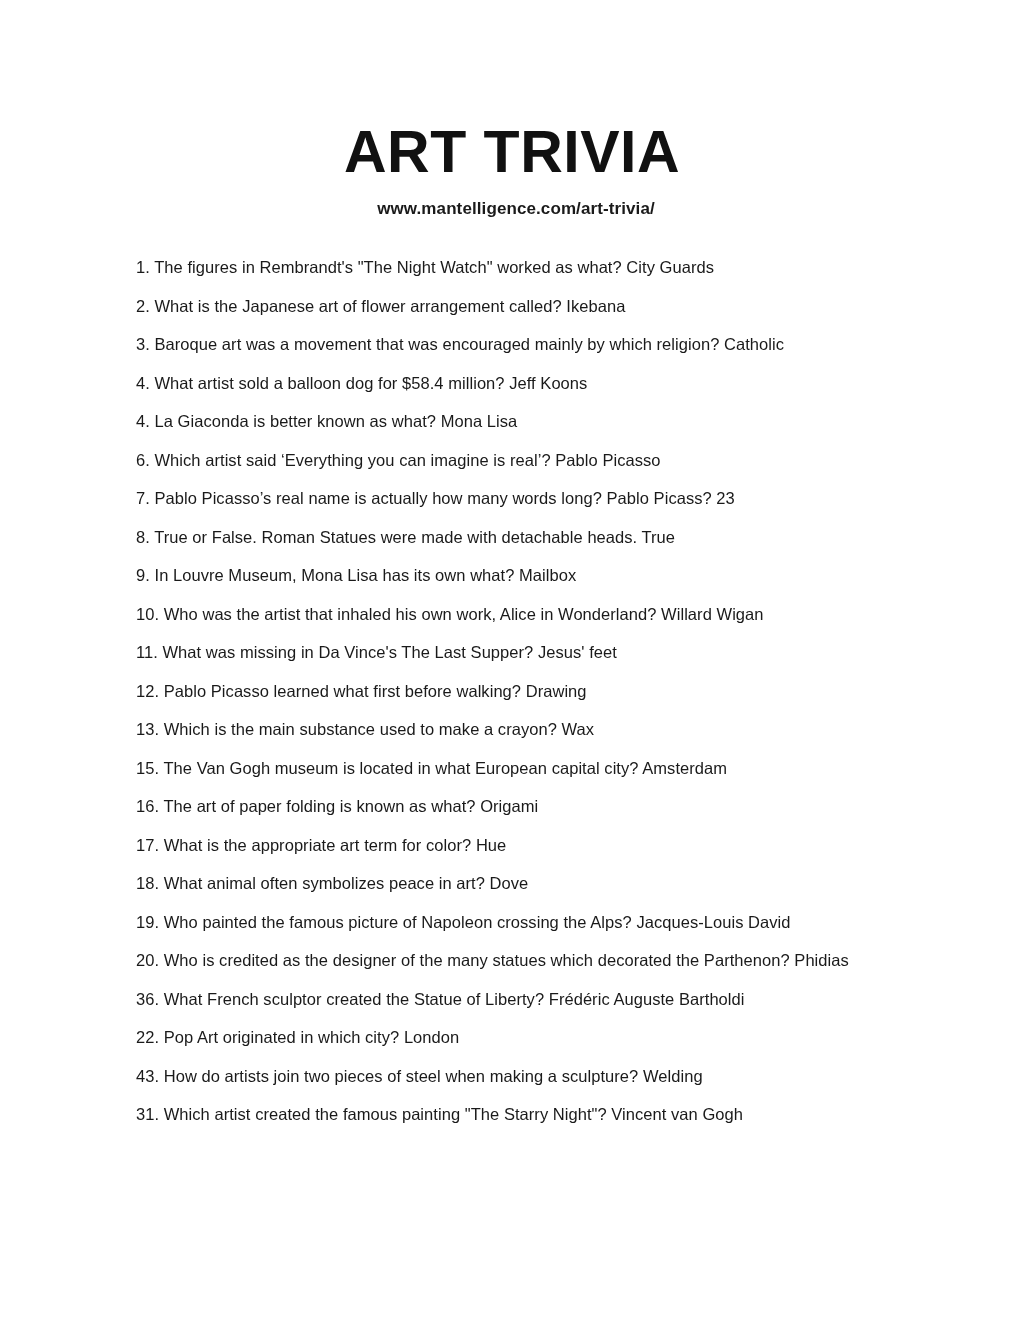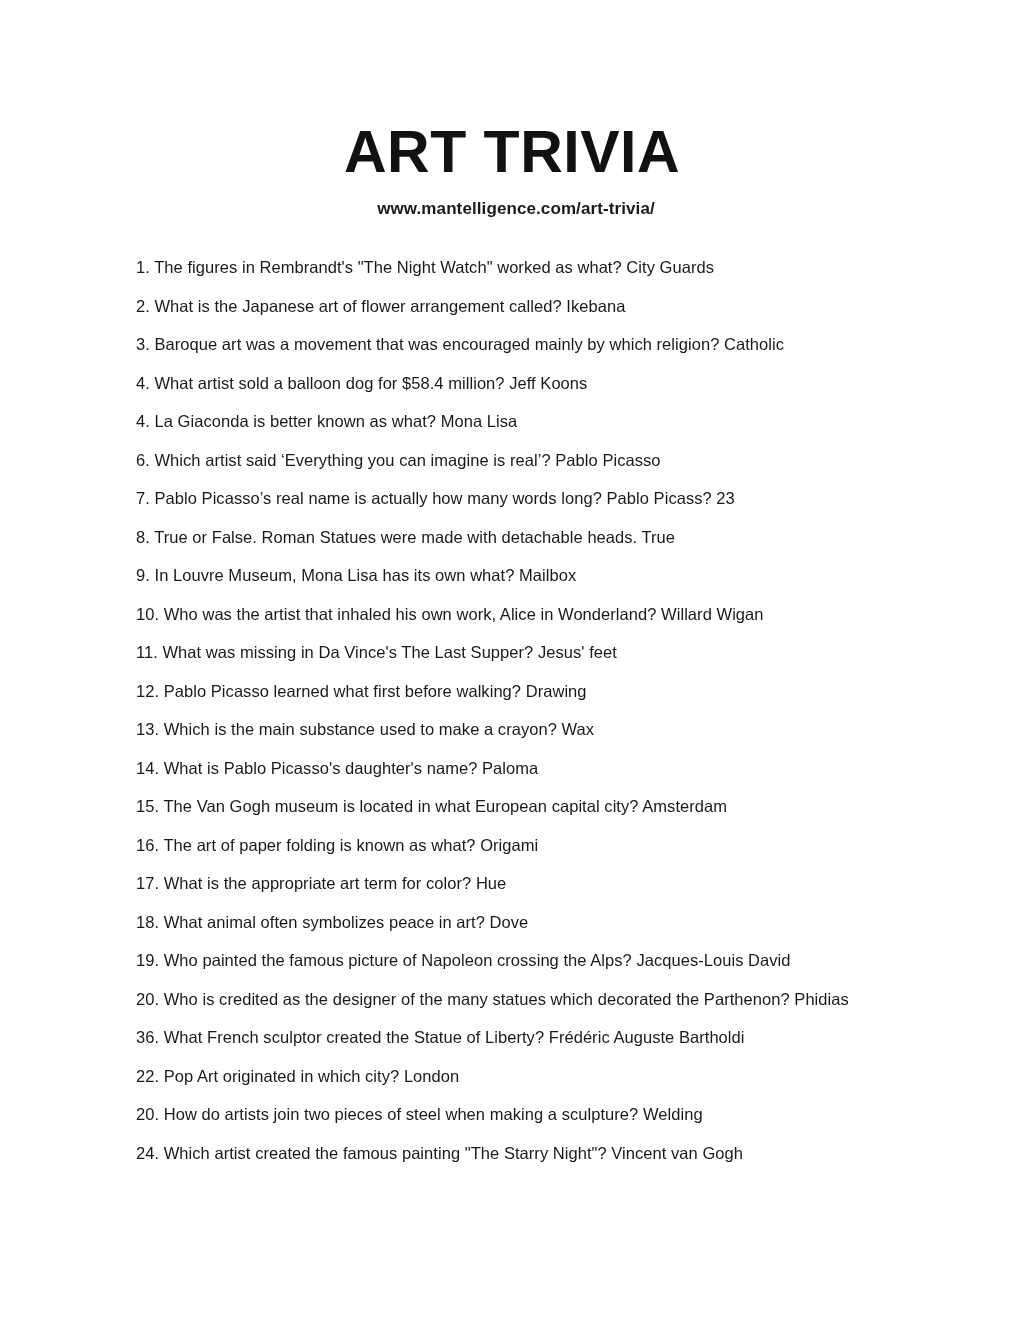--- a/index.html
+++ b/index.html
@@ -88,26 +88,25 @@
       <li class="trivia-item">4. What artist sold a balloon dog for $58.4 million? Jeff Koons</li>
       <li class="trivia-item">4. La Giaconda is better known as what? Mona Lisa</li>
       <li class="trivia-item">6. Which artist said ‘Everything you can imagine is real’? Pablo Picasso</li>
       <li class="trivia-item">7. Pablo Picasso’s real name is actually how many words long? Pablo Picass? 23</li>
       <li class="trivia-item">8. True or False. Roman Statues were made with detachable heads. True</li>
       <li class="trivia-item">9. In Louvre Museum, Mona Lisa has its own what? Mailbox</li>
       <li class="trivia-item">10. Who was the artist that inhaled his own work, Alice in Wonderland? Willard Wigan</li>
       <li class="trivia-item">11. What was missing in Da Vince's The Last Supper? Jesus' feet</li>
       <li class="trivia-item">12. Pablo Picasso learned what first before walking? Drawing</li>
       <li class="trivia-item">13. Which is the main substance used to make a crayon? Wax</li>
-      <li class="trivia-item">14. What is Pablo Picasso's daughter's name? Paloma</li>
       <li class="trivia-item">15. The Van Gogh museum is located in what European capital city? Amsterdam</li>
       <li class="trivia-item">16. The art of paper folding is known as what? Origami</li>
       <li class="trivia-item">17. What is the appropriate art term for color? Hue</li>
       <li class="trivia-item">18. What animal often symbolizes peace in art? Dove</li>
       <li class="trivia-item">19. Who painted the famous picture of Napoleon crossing the Alps? Jacques-Louis David</li>
       <li class="trivia-item">20. Who is credited as the designer of the many statues which decorated the Parthenon? Phidias</li>
       <li class="trivia-item">36. What French sculptor created the Statue of Liberty? Frédéric Auguste Bartholdi</li>
       <li class="trivia-item">22. Pop Art originated in which city? London</li>
-      <li class="trivia-item">20. How do artists join two pieces of steel when making a sculpture? Welding</li>
-      <li class="trivia-item">24. Which artist created the famous painting "The Starry Night"? Vincent van Gogh</li>
+      <li class="trivia-item">43. How do artists join two pieces of steel when making a sculpture? Welding</li>
+      <li class="trivia-item">31. Which artist created the famous painting "The Starry Night"? Vincent van Gogh</li>
     </ol>
 
 </div>
 
 </body></html>

